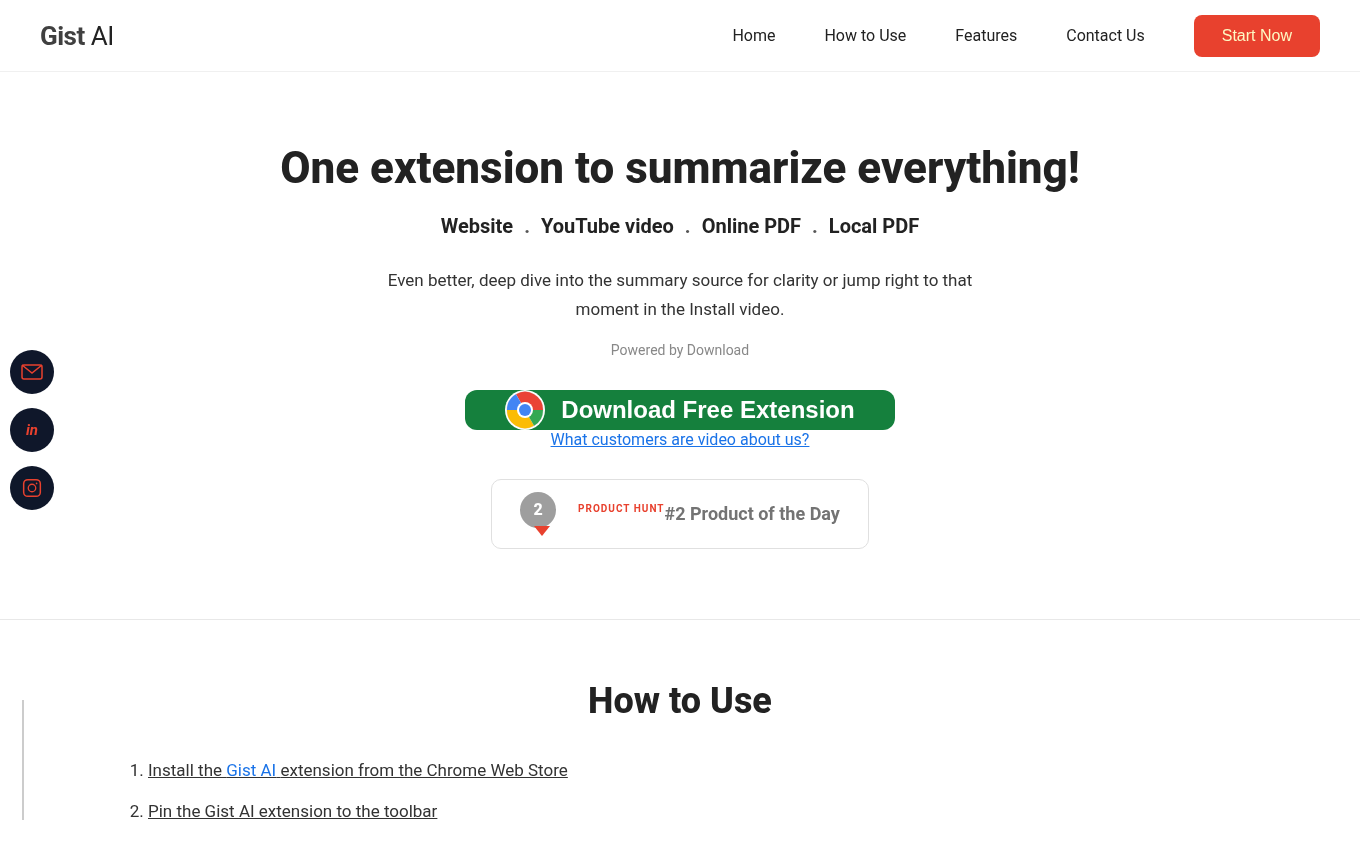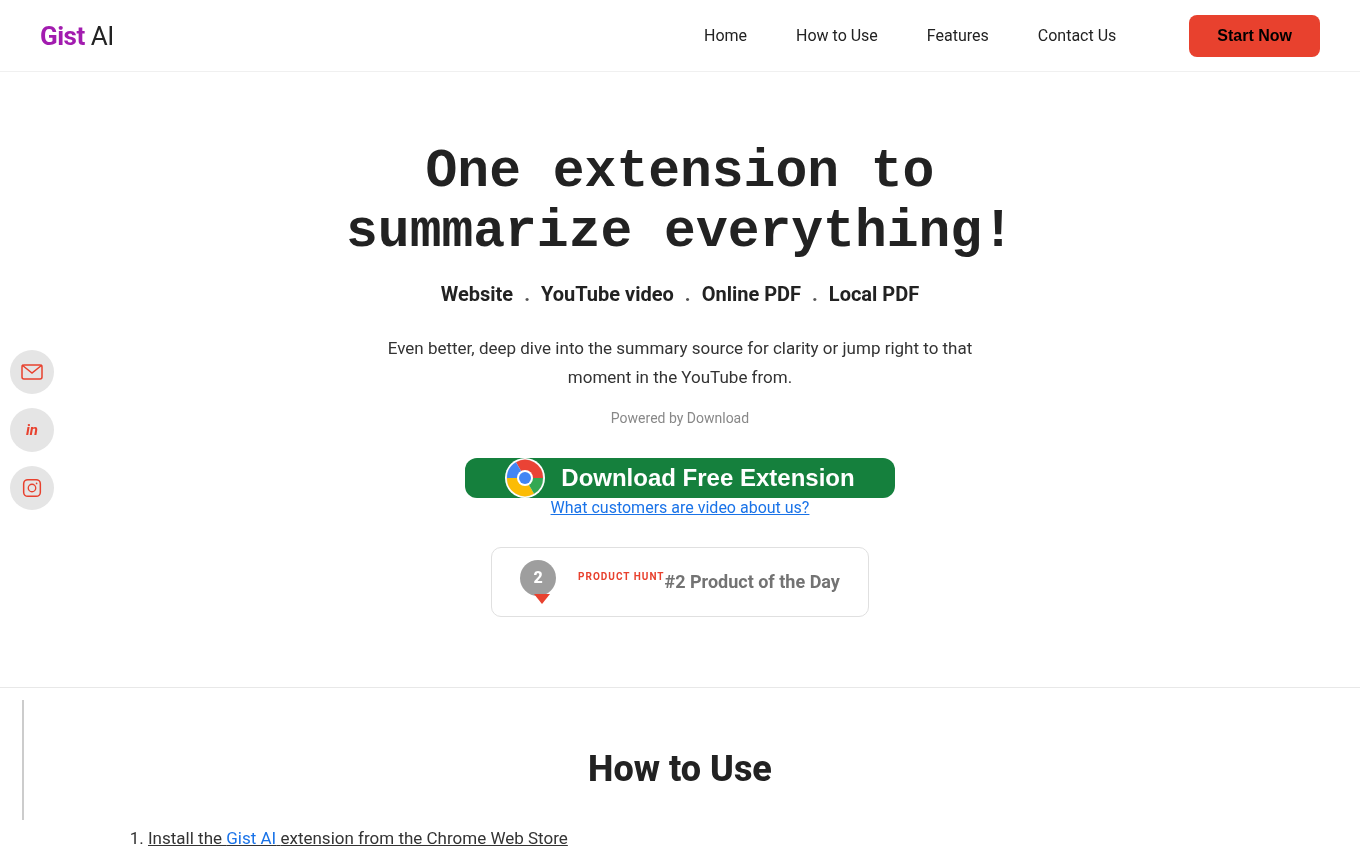--- a/index.html
+++ b/index.html
@@ -18,58 +18,56 @@
       justify-content: space-between;
       padding: 0 40px;
       height: 72px;
       border-bottom: 1px solid #f0f0f0;
     }
     .logo {
       font-size: 26px;
       font-weight: 700;
       letter-spacing: -0.5px;
     }
-    .logo-gist { color: #a21caf; }
+    .logo-gist { color: #404040; }
     .logo-ai   { color: #222; font-weight: 400; }
     .nav-links {
       display: flex;
       align-items: center;
       gap: 49px;
     }
     .nav-links a {
       text-decoration: none;
       color: #222;
       font-size: 16px;
     }
     .nav-start-btn {
       background: #e8412e;
-      color: #000000;
+      color: #fef9c3;
       border: none;
       border-radius: 8px;
       padding: 12px 28px;
       font-size: 16px;
-      font-weight: 700;
+      font-weight: 400;
       cursor: pointer;
-      margin-left: 24px;
     }
 
     
     .hero {
       display: flex;
       flex-direction: column;
       align-items: center;
       text-align: center;
       padding: 70px 20px 40px;
     }
     .hero-title {
-      font-size: 53px;
+      font-size: 44px;
       font-weight: 800;
       margin-bottom: 20px;
       max-width: 800px;
-      font-family: Liberation Mono, monospace;
     }
     .hero-subtitle {
       font-size: 20px;
       font-weight: 700;
       color: #222;
       margin-bottom: 28px;
     }
     .hero-subtitle .dot { margin: 0 6px; color: #555; }
     .hero-desc {
       font-size: 17px;
@@ -207,21 +205,21 @@
       display: flex;
       flex-direction: column;
       gap: 14px;
       padding: 16px 10px;
       z-index: 100;
     }
     .social-icon {
       width: 44px;
       height: 44px;
       border-radius: 50%;
-      background: #e5e5e5;
+      background: #0f172a;
       display: flex;
       align-items: center;
       justify-content: center;
       cursor: pointer;
       color: #e8412e;
       font-size: 18px;
       font-weight: 700;
     }
 
     
@@ -256,21 +254,21 @@
   <p class="hero-subtitle">
     <span>Website</span>
     <span class="dot">.</span>
     <span>YouTube video</span>
     <span class="dot">.</span>
     <span>Online PDF</span>
     <span class="dot">.</span>
     <span>Local PDF</span>
   </p>
 
-  <p class="hero-desc">Even better, deep dive into the summary source for clarity or jump right to that moment in the YouTube from.</p>
+  <p class="hero-desc">Even better, deep dive into the summary source for clarity or jump right to that moment in the Install video.</p>
 
   <p class="powered-by">Powered by Download</p>
 
   <button class="download-btn">
 
     <svg class="chrome-icon" viewBox="0 0 40 40" xmlns="http://www.w3.org/2000/svg">
       <circle cx="20" cy="20" r="20" fill="white"></circle>
 
       <circle cx="20" cy="20" r="18" fill="none" stroke="#e0e0e0" stroke-width="1"></circle>
 

